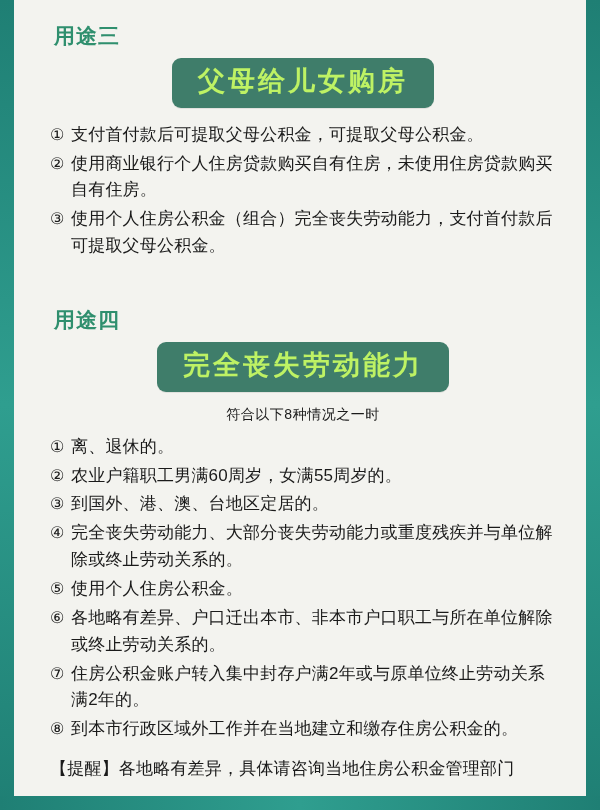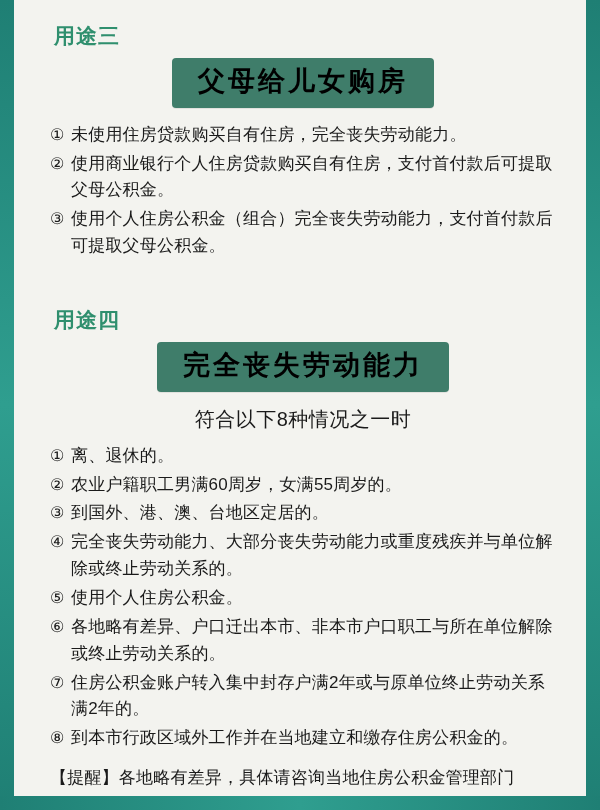--- a/index.html
+++ b/index.html
@@ -54,32 +54,32 @@
     margin: 4px 0 8px 4px;
   }
   .sec-label.second { margin-top: 32px; }
   .banner-row {
     display: flex;
     justify-content: center;
     margin-bottom: 14px;
   }
   .banner {
     background: #3f7d6a;
-    color: #000000;
+    color: #bef264;
     font-size: 27px;
     font-weight: bold;
     letter-spacing: 3px;
     padding: 9px 26px 11px 26px;
-    border-radius: 4px;
+    border-radius: 9px;
     line-height: 1.1;
     box-shadow: 0 1px 0 rgba(0,0,0,0.07);
   }
   .subtitle {
     text-align: center;
-    font-size: 20px;
+    font-size: 14px;
     color: #1a1a1a;
     margin: 2px 0 10px 0;
     letter-spacing: 0.5px;
   }
   ul.items {
     list-style: none;
     margin: 0;
     padding: 0;
   }
   ul.items li {
@@ -118,25 +118,25 @@
   <div class="content">
 
     <div class="section">
       <div class="sec-label">用途三</div>
       <div class="banner-row">
         <div class="banner">父母给儿女购房</div>
       </div>
       <ul class="items">
         <li>
           <span class="num">①</span>
-          <span class="txt">未使用住房贷款购买自有住房，完全丧失劳动能力。</span>
+          <span class="txt">支付首付款后可提取父母公积金，可提取父母公积金。</span>
         </li>
         <li>
           <span class="num">②</span>
-          <span class="txt">使用商业银行个人住房贷款购买自有住房，支付首付款后可提取父母公积金。</span>
+          <span class="txt">使用商业银行个人住房贷款购买自有住房，未使用住房贷款购买自有住房。</span>
         </li>
         <li>
           <span class="num">③</span>
           <span class="txt">使用个人住房公积金（组合）完全丧失劳动能力，支付首付款后可提取父母公积金。</span>
         </li>
       </ul>
     </div>
 
     <div class="spacer-sm"></div>
 

